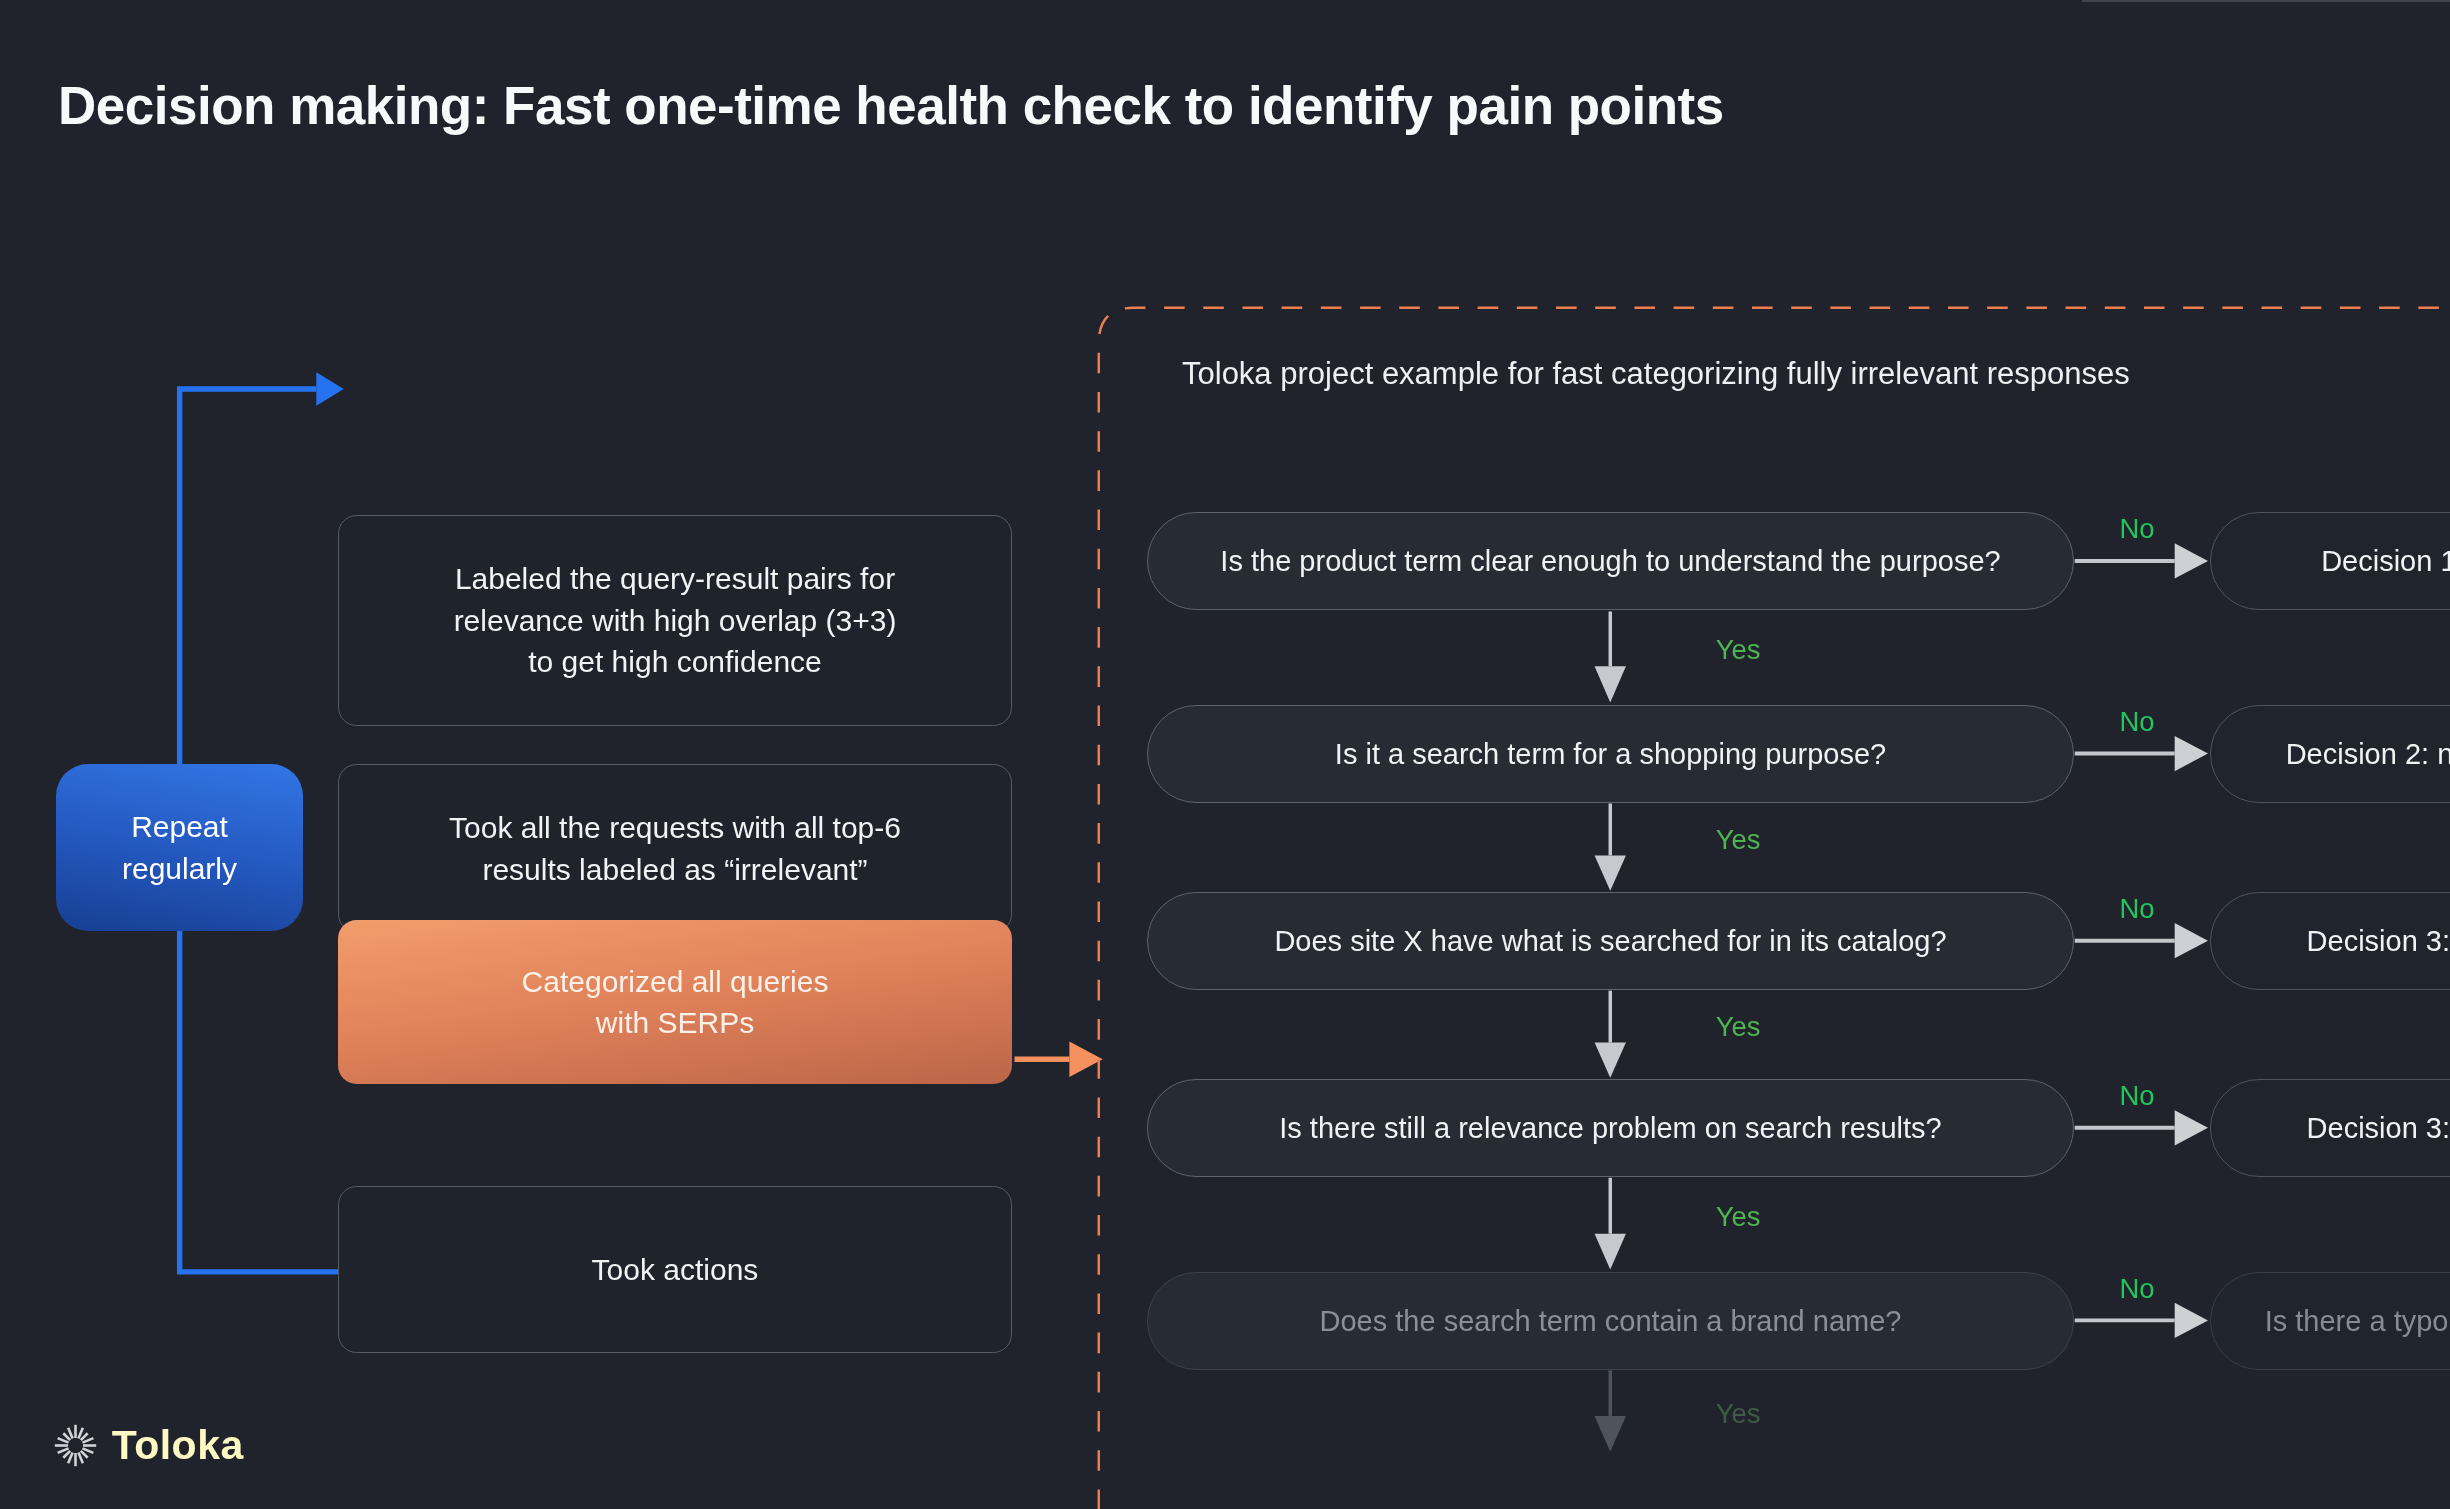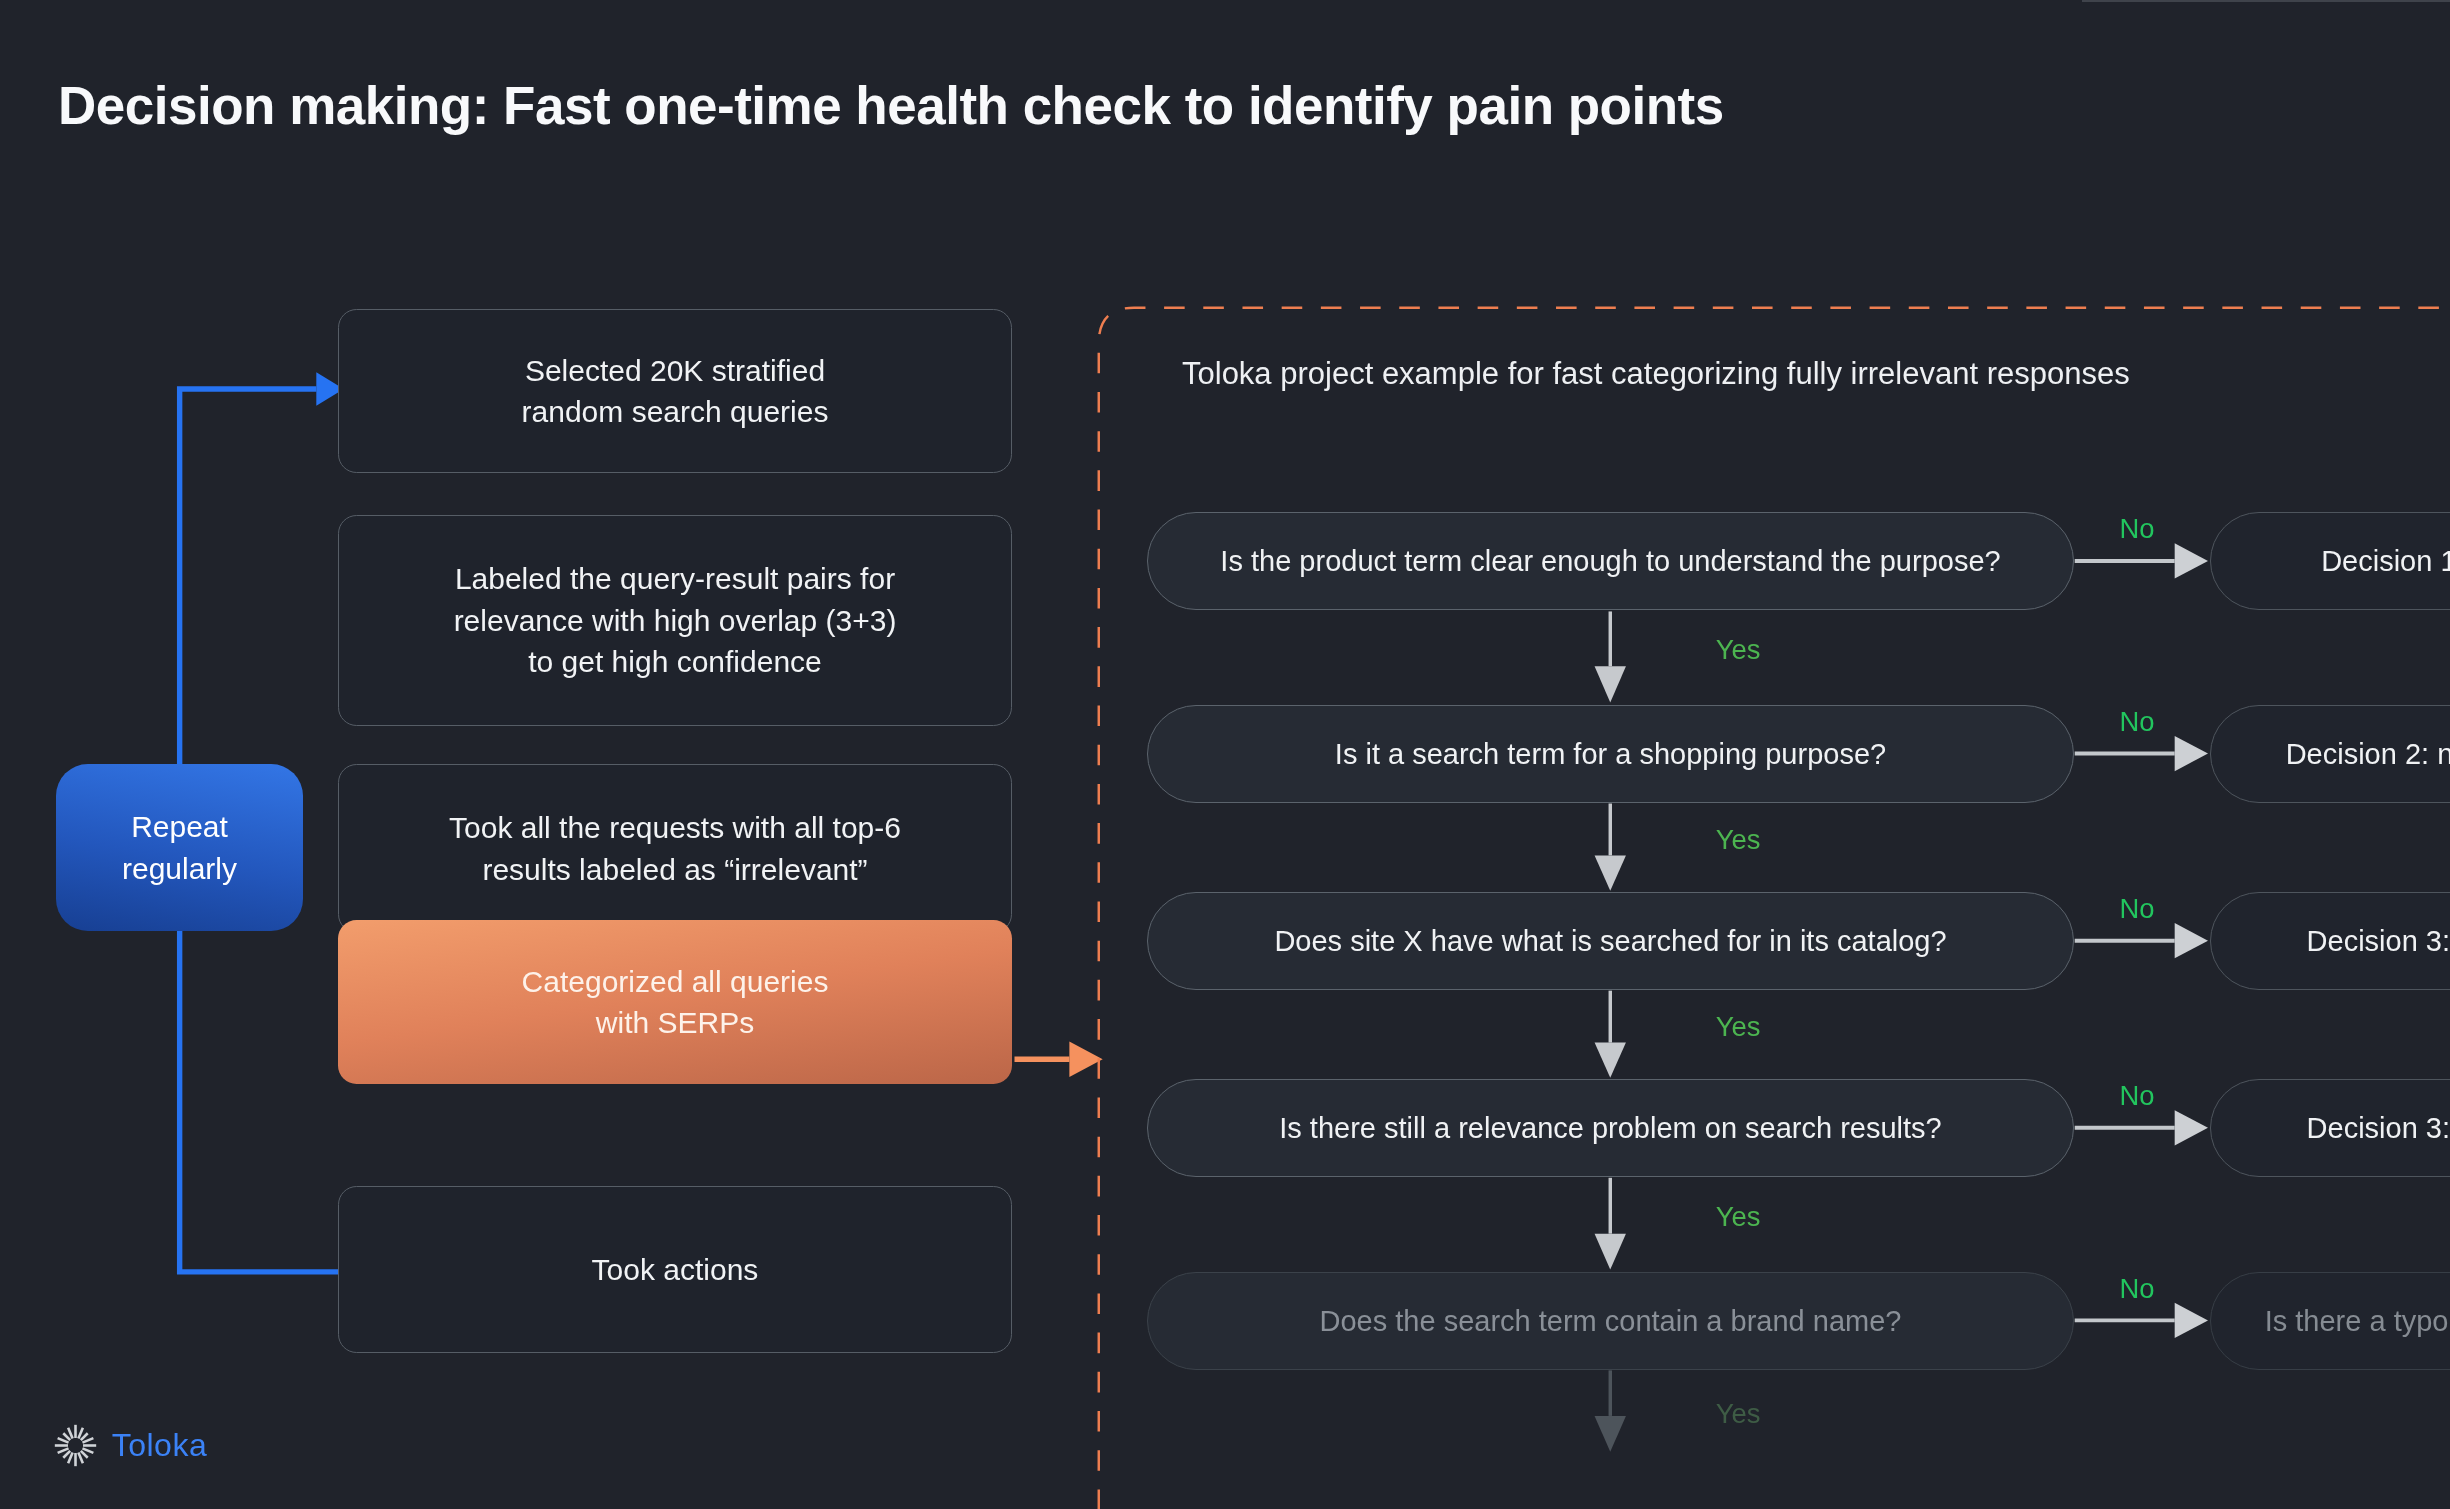--- a/index.html
+++ b/index.html
@@ -70,21 +70,21 @@
 
   .yes-label{
     position:absolute;left:1689px;width:98px;text-align:center;
     color:#4cb450;font-size:27.4px;line-height:29px;z-index:2;
   }
   .yes-label.dim{color:#3e5c45}
 
   
   .logo{position:absolute;left:52px;top:1422px;display:flex;align-items:center;z-index:2}
   .logo .burst{width:47px;height:47px;margin-right:12.7px}
-  .logo .logo-text{font-size:32px;font-weight:400;color:#3b82f6;letter-spacing:0.5px}
+  .logo .logo-text{font-size:41px;font-weight:700;color:#fef9c3;letter-spacing:0.5px}
 
   svg.overlay{position:absolute;left:0;top:0;z-index:1}
 </style>
 </head>
 <body>
 
 <div class="canvas">
 
   <svg class="overlay" width="2759" height="1509" viewBox="0 0 5630 3080">
 
@@ -122,22 +122,20 @@
       <polygon points="4438,2266 4438,2338 4506,2302" stroke="none"></polygon>
       <path d="M 4234 2695 H 4438" fill="none"></path>
       <polygon points="4438,2659 4438,2731 4506,2695" stroke="none"></polygon>
     </g>
   </svg>
 
   <div class="top-line"></div>
 
   <h1 class="slide-title">Decision making: Fast one-time health check to identify pain points</h1>
 
-  <div class="step-box" id="step1">Selected 20K stratified
-random search queries</div>
   <div class="step-box" id="step2">Labeled the query-result pairs for
 relevance with high overlap (3+3)
 to get high confidence</div>
   <div class="step-box" id="step3">Took all the requests with all top-6
 results labeled as “irrelevant”</div>
   <div class="step-box" id="step4">Categorized all queries
 with SERPs</div>
   <div class="step-box" id="step5">Took actions</div>
 
   <div class="repeat-badge">Repeat

